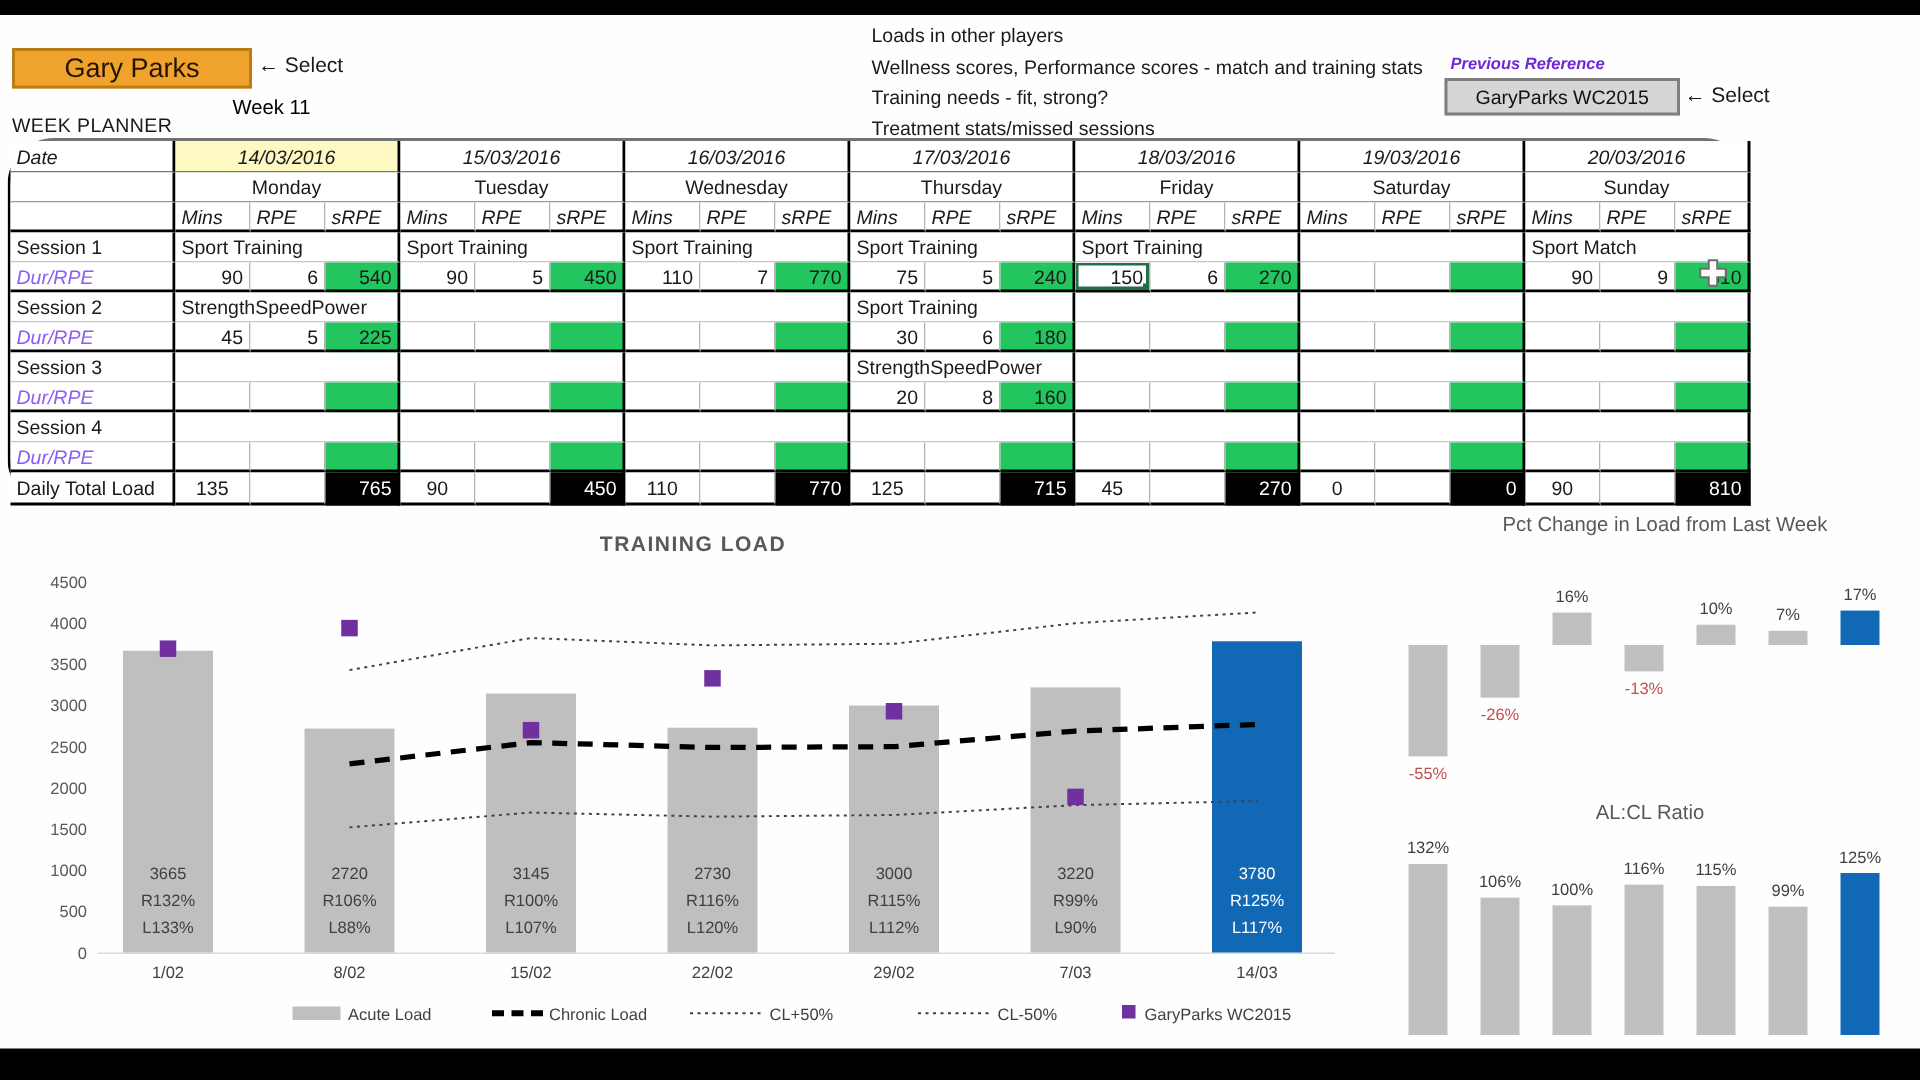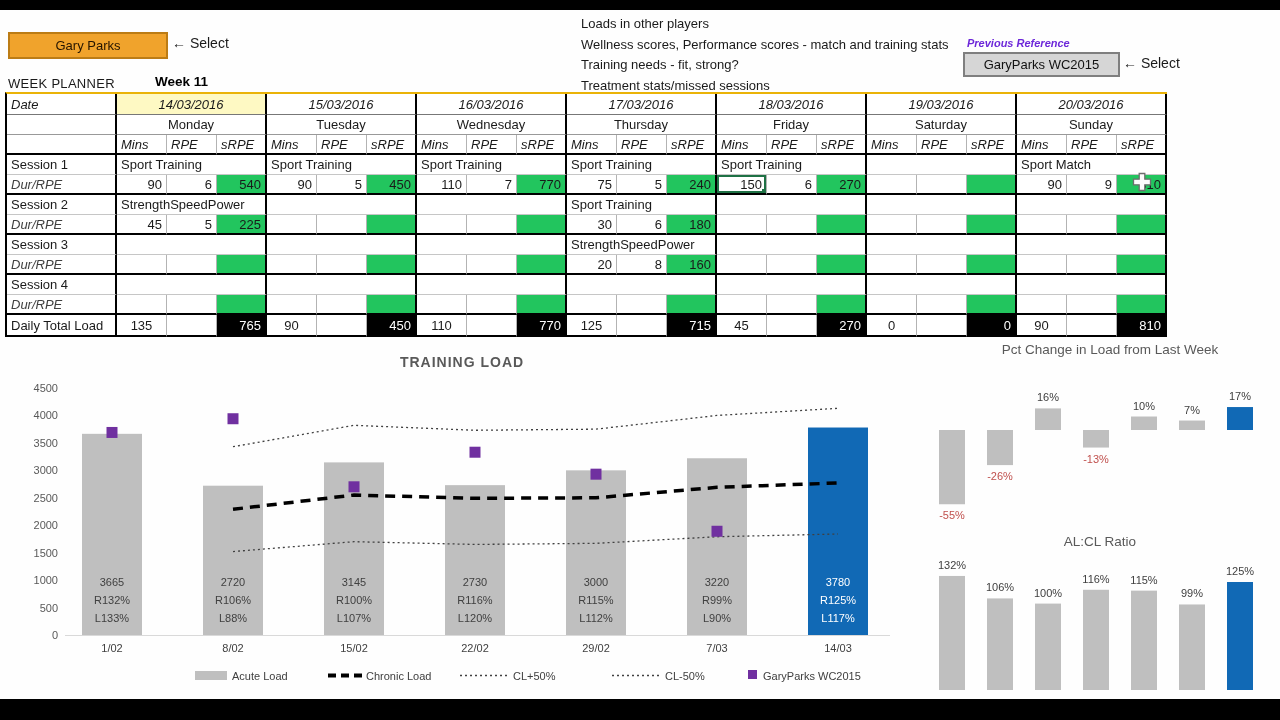--- a/index.html
+++ b/index.html
@@ -1,41 +1,41 @@
 <!DOCTYPE html>
 <html><head>
 <meta charset="utf-8">
 <style>
   html,body{margin:0;padding:0;background:#000;width:1280px;height:720px;overflow:hidden;
     font-family:"Liberation Sans","DejaVu Sans",sans-serif;}
   .content{position:absolute;left:0;top:10px;width:1280px;height:689px;background:#FEFEFE;}
   .abs{position:absolute;}
   
   .btn-player{left:8px;top:22px;width:156px;height:23px;background:#F0A32C;border:2px solid #BC7C15;
-    display:flex;align-items:center;justify-content:center;font-size:13px;color:#241500;cursor:pointer;}
+    display:flex;align-items:center;justify-content:center;font-size:18px;color:#241500;cursor:pointer;}
   .hint{font-size:14px;color:#1a1a1a;}
   .wp-title{left:8px;top:66px;font-size:13px;color:#1a1a1a;letter-spacing:.3px;}
-  .wp-week{left:155px;top:64px;font-size:13.5px;font-weight:bold;color:#000;}
+  .wp-week{left:155px;top:54px;font-size:13.5px;font-weight:normal;color:#000;}
   .notes{left:565px;top:4px;font-size:13px;color:#1a1a1a;line-height:20.5px;margin-left:16px;}
   .prevref-label{left:967px;top:27px;font-size:11px;font-weight:bold;font-style:italic;color:#6d28d9;}
   .prevref-box{left:963px;top:42px;width:153px;height:21px;background:#D6D6D6;border:2px solid #7F7F7F;
     display:flex;align-items:center;justify-content:center;font-size:13px;color:#111;cursor:pointer;}
   
-  #planner{left:5px;top:82px;border-top:2px solid #eab308;border-left:2px solid #000;background:#fff;z-index:2;}
+  #planner{left:5px;top:82px;border-top:2px solid #737373;border-left:2px solid #000;background:#fff;z-index:2;border-radius:31px;}
   .r{display:flex;}
   .rh21{height:21px}.rh20{height:20px}.rh22{height:22px}
   .bbd .c{border-bottom:1px solid #777}.bbd2 .c{border-bottom:1px solid #999}
   .bbl .c{border-bottom:1px solid #C6C6C6}.bbk .c{border-bottom:2px solid #000}
   .c{box-sizing:border-box;display:flex;align-items:center;border-right:1px solid #B3B3B3;
      font-size:13px;color:#1a1a1a;padding:0 4px;white-space:nowrap;overflow:hidden;background:#fff;}
   .w110{width:110px}.w150{width:150px}.w50{width:50px}
   .day-end{border-right:2px solid #000 !important;}
   .lblcol{border-right:2px solid #000 !important;}
   .it{font-style:italic}.ctr{justify-content:center;padding:0 1px}.num{justify-content:flex-end}
-  .dim{color:#404040;font-style:italic}
+  .dim{color:#8b5cf6;font-style:italic}
   .ylw{background:#fef9c3}
   .gfill{background:#22c55e}
   .kfill{background:#000;color:#fff}
   .sel{box-shadow:inset 0 0 0 2px #1E7145;position:relative;}
   .sel::after{content:"";position:absolute;right:0;bottom:0;width:4px;height:4px;background:#1E7145;}
   
   #chart-main{left:10px;top:335px;width:900px;height:352px;}
   #chart-pct{left:918px;top:328px;width:360px;height:192px;}
   #chart-ratio{left:918px;top:518px;width:360px;height:170px;text-align:right;}
   svg text{font-family:"Liberation Sans","DejaVu Sans",sans-serif;}

